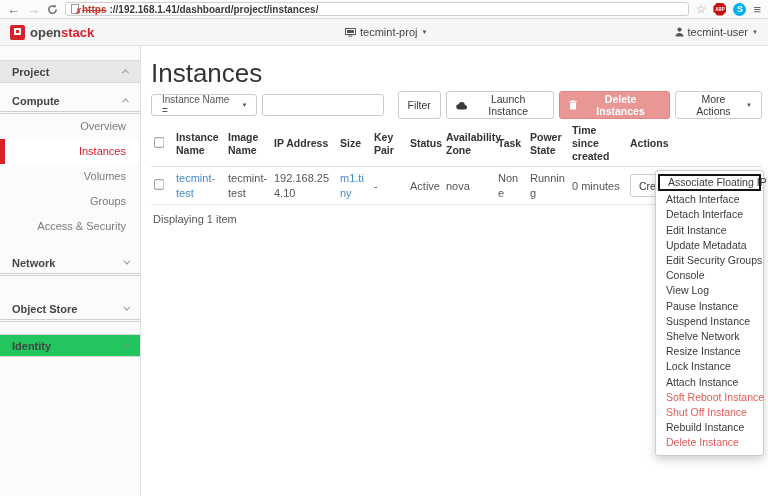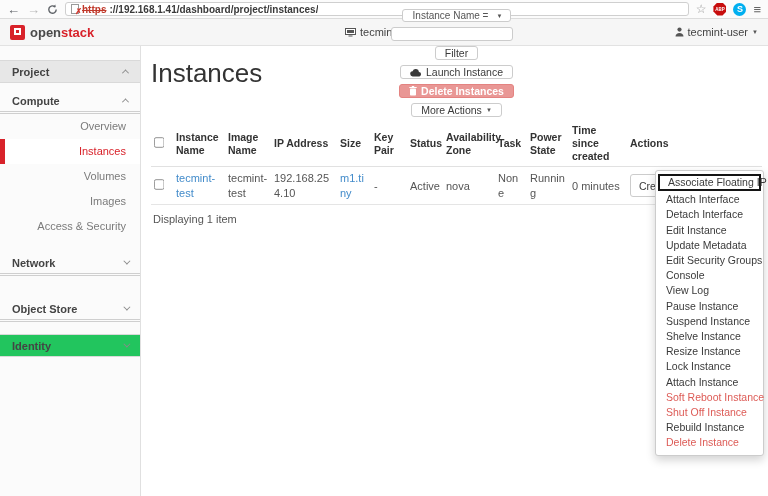--- a/index.html
+++ b/index.html
@@ -53,26 +53,26 @@
   .side-item { height:25px; line-height:25px; text-align:right; padding-right:14px;
     font-size:11px; color:#7b7b7b; }
   .side-item.active { background:#fff; color:#d8222a; border-left:5px solid #d8222a; }
   .chev { width:5px; height:5px; border-right:1px solid #8a8a8a; border-bottom:1px solid #8a8a8a; display:inline-block; }
   .chev.up { transform:rotate(-135deg) translate(-1px,-1px); }
   .chev.down { transform:rotate(45deg) translateY(-2px); }
 
   
   .main { flex:1; background:#fff; padding:12px 6px 0 10px; position:relative; }
   .page-title { font-size:26px; font-weight:400; color:#333; margin-bottom:4px; }
-  .toolbar { display:flex; align-items:center; justify-content:flex-end; gap:5px; height:24px; margin-bottom:4px;flex-direction:column; }
+  .toolbar { display:flex; align-items:center; justify-content:flex-end; gap:5px; height:24px; margin-bottom:4px; }
   .filter-select { height:22px; border:1px solid #ccc; border-radius:3px; background:#fff;
     font-size:10px; color:#555; display:flex; align-items:center; gap:8px; padding:0 8px 0 10px; }
   .filter-input { width:122px; height:22px; border:1px solid #ccc; border-radius:3px; font-size:11px;
     padding:0 5px; margin-right:9px; color:#333; outline:none; }
-  .btn { height:38px; border:1px solid #ccc; border-radius:3px; background:#fff; font-size:10.5px;
+  .btn { height:28px; border:1px solid #ccc; border-radius:3px; background:#fff; font-size:10.5px;
     color:#3a3a3a; display:flex; align-items:center; gap:4px; padding:0 9px;
     font-family:"Liberation Sans", sans-serif; }
   .btn-danger { background:#e99795; border-color:#e48381; color:#fff; font-weight:bold; }
   .cloud-icon svg, .trash-icon svg { display:block; }
 
   
   table { width:100%; border-collapse:collapse; table-layout:fixed; }
   thead th { font-size:10.5px; color:#333; text-align:left; vertical-align:middle;
     padding:3px 3px; border-bottom:1px solid #e1e1e1; line-height:1.25; }
   tbody td { font-size:11px; color:#555; vertical-align:middle; padding:4px 3px;
@@ -158,21 +158,21 @@
       <span class="chev up"></span>
     </div>
 
     <div class="group-header">
       <span>Compute</span>
       <span class="chev up"></span>
     </div>
     <div class="side-item">Overview</div>
     <div class="side-item active">Instances</div>
     <div class="side-item">Volumes</div>
-    <div class="side-item">Images</div>
+    <div class="side-item">Groups</div>
     <div class="side-item">Access &amp; Security</div>
 
     <div class="group-header" style="margin-top:13px;align-items:center;">
       <span>Network</span>
       <span class="chev down"></span>
     </div>
 
     <div class="group-header" style="margin-top:22px;">
       <span>Object Store</span>
       <span class="chev down"></span>
@@ -281,21 +281,21 @@
   <div class="menu-item highlighted">Associate Floating IP</div>
   <div class="menu-item">Attach Interface</div>
   <div class="menu-item">Detach Interface</div>
   <div class="menu-item">Edit Instance</div>
   <div class="menu-item">Update Metadata</div>
   <div class="menu-item">Edit Security Groups</div>
   <div class="menu-item">Console</div>
   <div class="menu-item">View Log</div>
   <div class="menu-item">Pause Instance</div>
   <div class="menu-item">Suspend Instance</div>
-  <div class="menu-item">Shelve Instance</div>
+  <div class="menu-item">Shelve Network</div>
   <div class="menu-item">Resize Instance</div>
   <div class="menu-item">Lock Instance</div>
   <div class="menu-item">Attach Instance</div>
   <div class="menu-item danger">Soft Reboot Instance</div>
   <div class="menu-item danger">Shut Off Instance</div>
   <div class="menu-item">Rebuild Instance</div>
   <div class="menu-item danger">Delete Instance</div>
 </div>
 
 </body></html>

